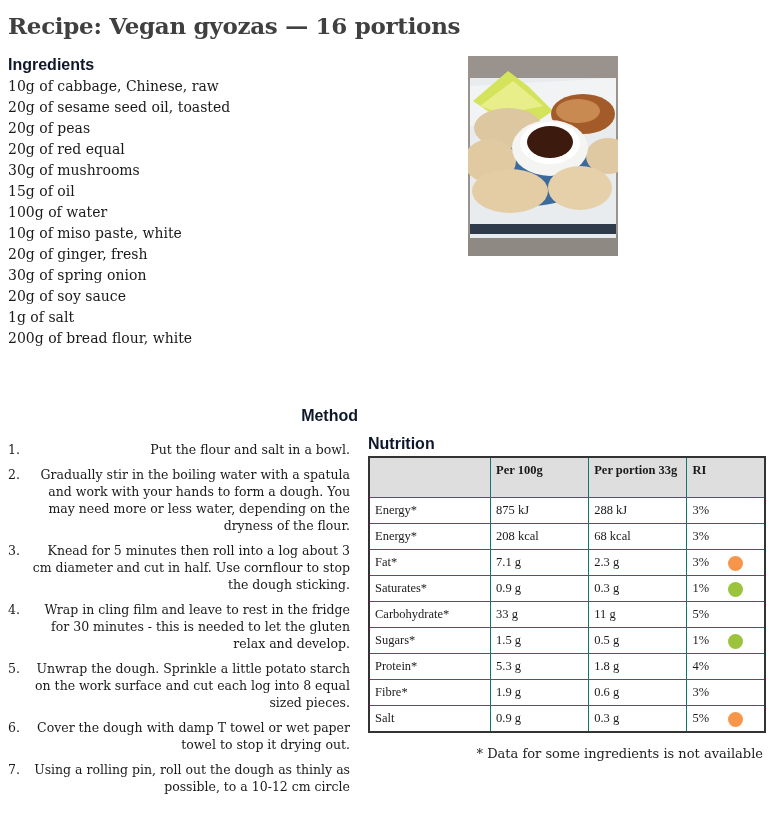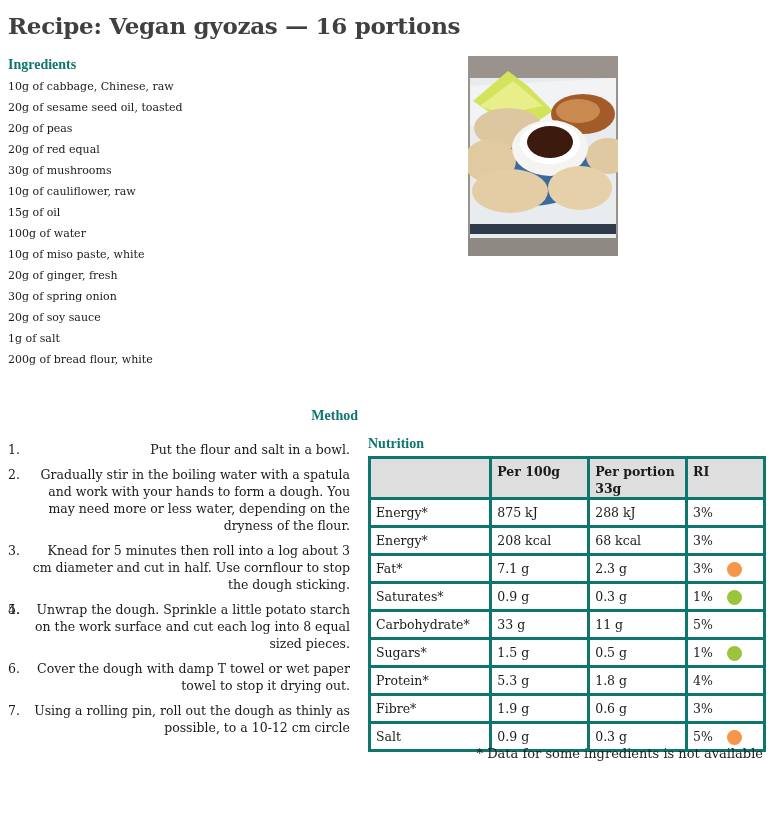--- a/index.html
+++ b/index.html
@@ -8,27 +8,27 @@
     font-family: "DejaVu Serif", "Liberation Serif", serif;
     color: #1a1a1a;
   }
   .title {
     position: absolute; left: 8px; top: 12px;
     font-family: "DejaVu Serif", serif; font-weight: bold;
     font-size: 23px; letter-spacing: -0.3px; color: #404040;
     margin: 0;
   }
   .section-head {
-    font-family: Liberation Serif, serif; font-weight: bold;
-    font-size: 14px; color: #0f766e;
+    font-family: Liberation Sans, sans-serif; font-weight: bold;
+    font-size: 16px; color: #0f172a;
   }
   .ingredients { position: absolute; left: 8px; top: 56px; }
   .ingredients ul { list-style: none; margin: 0; padding: 0; }
   .ingredients li {
-    font-size: 11px; line-height: 21px; height: 21px; white-space: nowrap;
+    font-size: 14px; line-height: 21px; height: 21px; white-space: nowrap;
   }
   .ingredients .section-head { line-height: 17px; height: 17px; margin-bottom: 3px; }
 
   .photo {
     position: absolute; left: 468px; top: 56px; width: 150px; height: 200px;
     overflow: hidden; background: #8b8580;
   }
   .photo svg { display: block; }
 
   .method { position: absolute; left: 8px; top: 407px; width: 350px; text-align: right; }
@@ -41,22 +41,23 @@
   .method li .num { position: absolute; left: 0; top: 0; }
 
   .nutrition { position: absolute; left: 368px; top: 407px; width: 400px; margin-top: 28px; }
   .nutrition .section-head { height: 20px; line-height: 17px; }
   table.nut {
     position: absolute; top: 21px; left: 0;
     border-collapse: collapse; border: 2px solid #333; width: 398px;
     font-size: 12.5px;
   }
   table.nut th, table.nut td {
-    border: 3px solid #0f766e; text-align: left; vertical-align: top;
+    border: 1px solid #0f766e; text-align: left; vertical-align: top;
     padding: 0 5px;
+    font-family: Liberation Serif, serif;
   }
   table.nut th {
     background: #dedede; font-weight: bold; font-size: 12.5px;
     height: 40px; padding-top: 4px; padding-bottom: 0; line-height: 17px;
     box-sizing: border-box;
   }
   table.nut td { height: 26px; line-height: 25px; box-sizing: border-box; }
   .c0 { width: 109px; } .c1 { width: 88px; } .c2 { width: 88px; } .c3 { width: 70px; }
   .ri-cell { position: relative; }
   .dot {
@@ -74,21 +75,20 @@
 <h1 class="title">Recipe: Vegan gyozas — 16 portions</h1>
 
 <section class="ingredients">
   <div class="section-head">Ingredients</div>
   <ul>
     <li>10g of cabbage, Chinese, raw</li>
     <li>20g of sesame seed oil, toasted</li>
     <li>20g of peas</li>
     <li>20g of red equal</li>
     <li>30g of mushrooms</li>
-    <li>10g of cauliflower, raw</li>
     <li>15g of oil</li>
     <li>100g of water</li>
     <li>10g of miso paste, white</li>
     <li>20g of ginger, fresh</li>
     <li>30g of spring onion</li>
     <li>20g of soy sauce</li>
     <li>1g of salt</li>
     <li>200g of bread flour, white</li>
   </ul>
 </section>
@@ -115,21 +115,21 @@
     <ellipse cx="112" cy="132" rx="32" ry="22" fill="#e6d0aa"></ellipse>
   </svg>
 </div>
 
 <section class="method">
   <div class="section-head">Method</div>
   <ol>
     <li><span class="num">1.</span><span>Put the flour and salt in a bowl.</span></li>
     <li><span class="num">2.</span><span>Gradually stir in the boiling water with a spatula and work with your hands to form a dough. You may need more or less water, depending on the dryness of the flour.</span></li>
     <li><span class="num">3.</span><span>Knead for 5 minutes then roll into a log about 3 cm diameter and cut in half. Use cornflour to stop the dough sticking.</span></li>
-    <li><span class="num">4.</span></li>
+    <li><span class="num">4.</span><span>Wrap in cling film and leave to rest in the fridge for 30 minutes - this is needed to let the gluten relax and develop.</span></li>
     <li><span class="num">5.</span><span>Unwrap the dough. Sprinkle a little potato starch on the work surface and cut each log into 8 equal sized pieces.</span></li>
     <li><span class="num">6.</span><span>Cover the dough with damp T towel or wet paper towel to stop it drying out.</span></li>
     <li><span class="num">7.</span><span>Using a rolling pin, roll out the dough as thinly as possible, to a 10-12 cm circle</span></li>
   </ol>
 </section>
 
 <section class="nutrition">
   <div class="section-head">Nutrition</div>
   <table class="nut">
     <thead>

